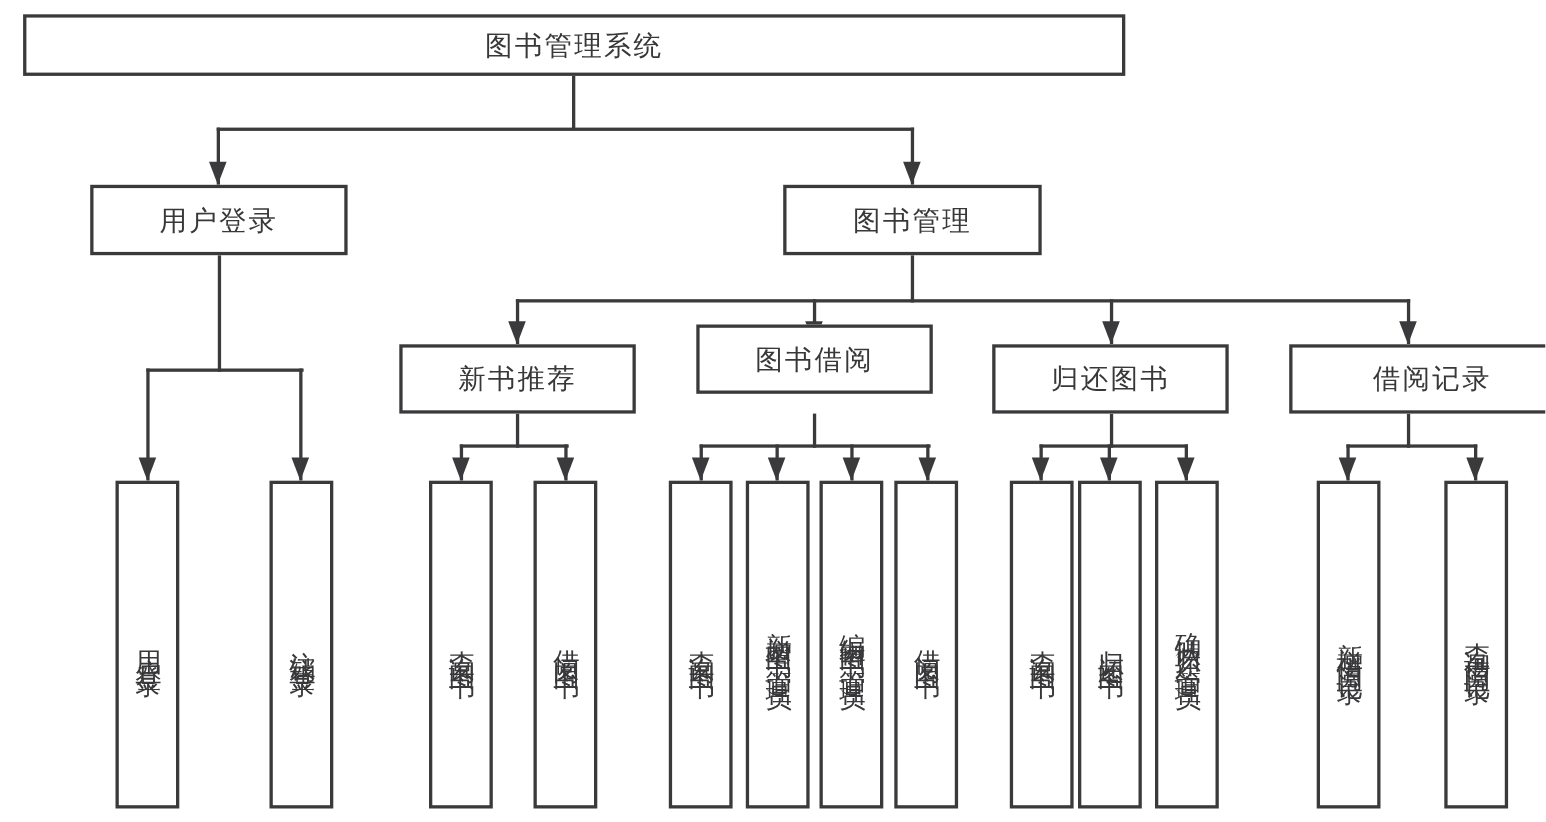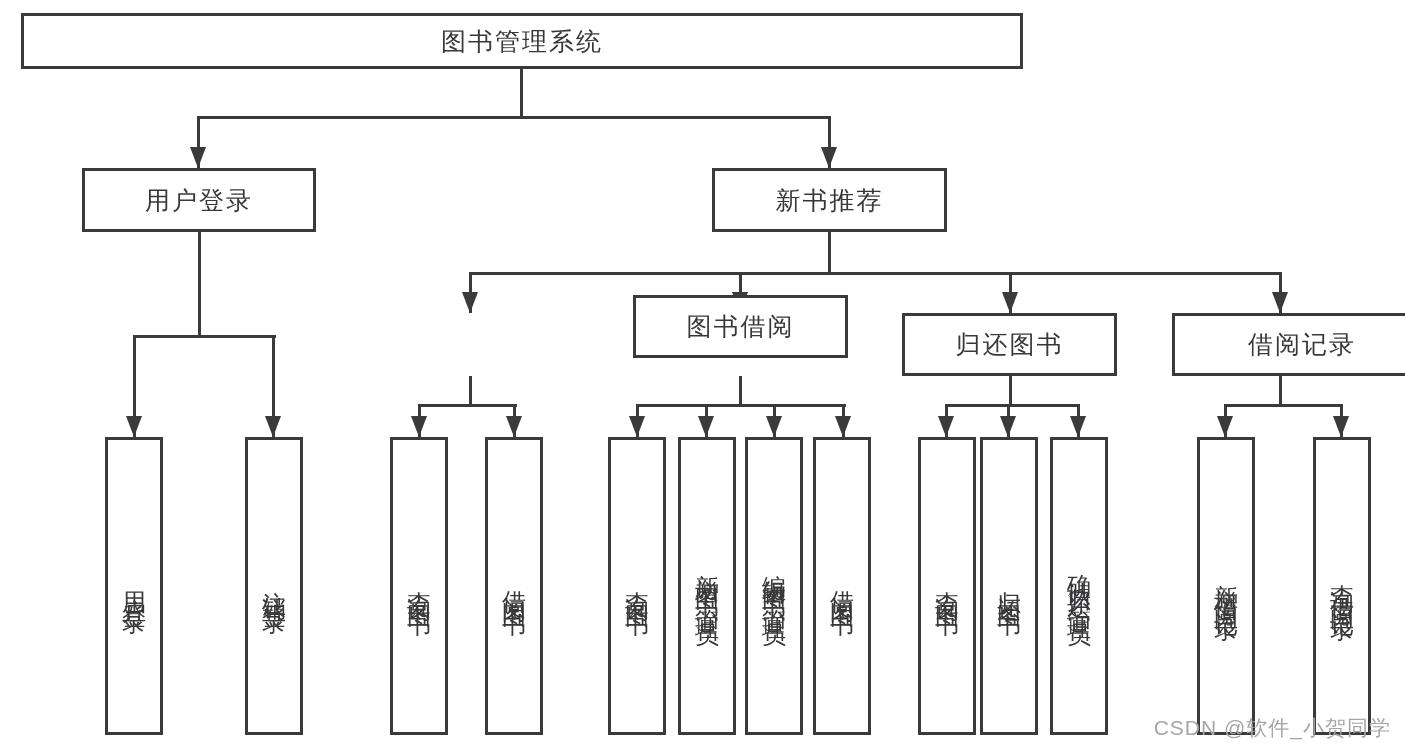--- a/index.html
+++ b/index.html
@@ -135,22 +135,23 @@
     <div class="line" style="left:1224px;top:404px;width:3px;height:33px;"></div>
     <div class="arrowhead" style="left:1217px;top:416px;"></div>
     <div class="line" style="left:1340px;top:404px;width:3px;height:33px;"></div>
     <div class="arrowhead" style="left:1333px;top:416px;"></div>
   </div>
 
   <div class="box" style="left:21px;top:13px;width:1002px;height:56px;">图书管理系统</div>
 
   <div class="box" style="left:82px;top:168px;width:234px;height:64px;">用户登录</div>
 
-  <div class="box" style="left:712px;top:168px;width:235px;height:64px;">新书推荐</div>
+  <div class="box" style="left:712px;top:168px;width:235px;height:64px;">图书管理</div>
 
+  <div class="box" style="left:363px;top:313px;width:215px;height:63px;">新书推荐</div>
 
   <div class="box" style="left:633px;top:295px;width:215px;height:63px;">图书借阅</div>
 
   <div class="box" style="left:902px;top:313px;width:215px;height:63px;">归还图书</div>
 
   <div class="box" style="left:1172px;top:313px;width:260px;height:63px;">借阅记录</div>
 
   <div class="box vbox" style="left:105px;top:437px;width:58px;height:298px;">用户登录</div>
 
   <div class="box vbox" style="left:245px;top:437px;width:58px;height:298px;">注销登录</div>
@@ -170,15 +171,14 @@
   <div class="box vbox" style="left:918px;top:437px;width:58px;height:298px;">查询图书</div>
 
   <div class="box vbox" style="left:980px;top:437px;width:58px;height:298px;">归还图书</div>
 
   <div class="box vbox" style="left:1050px;top:437px;width:58px;height:298px;">确认归还（管理员）</div>
 
   <div class="box vbox" style="left:1197px;top:437px;width:58px;height:298px;">新增借阅记录</div>
 
   <div class="box vbox" style="left:1313px;top:437px;width:58px;height:298px;">查询借阅记录</div>
 
-  <div class="watermark">CSDN @软件_小贺同学</div>
 
 </div>
 
 </body></html>

